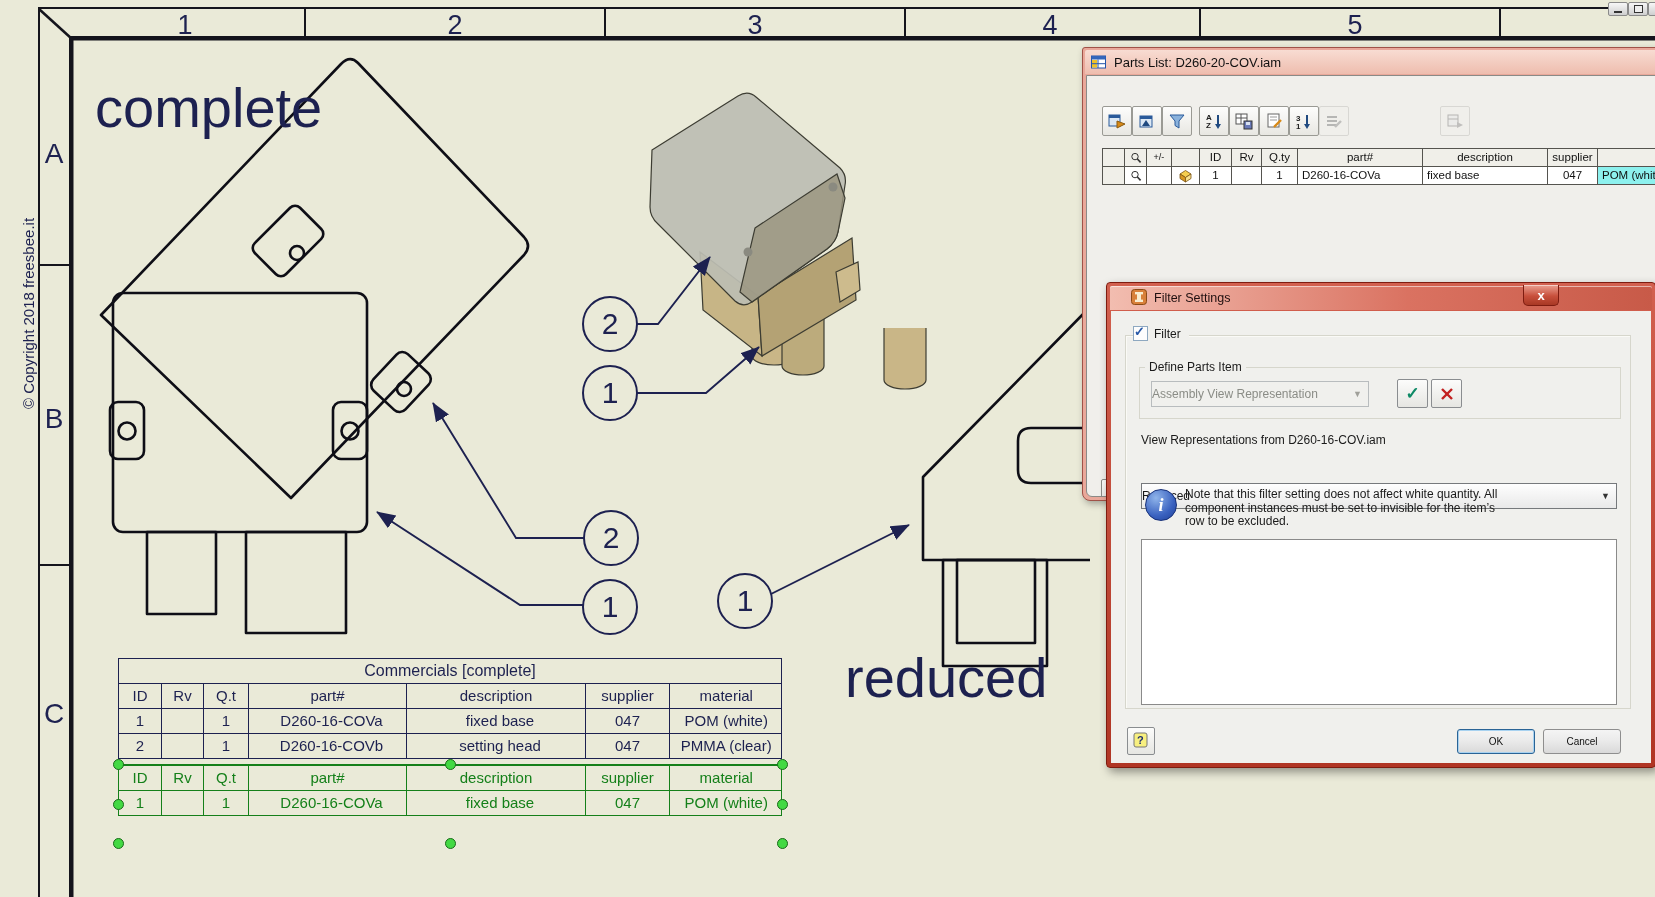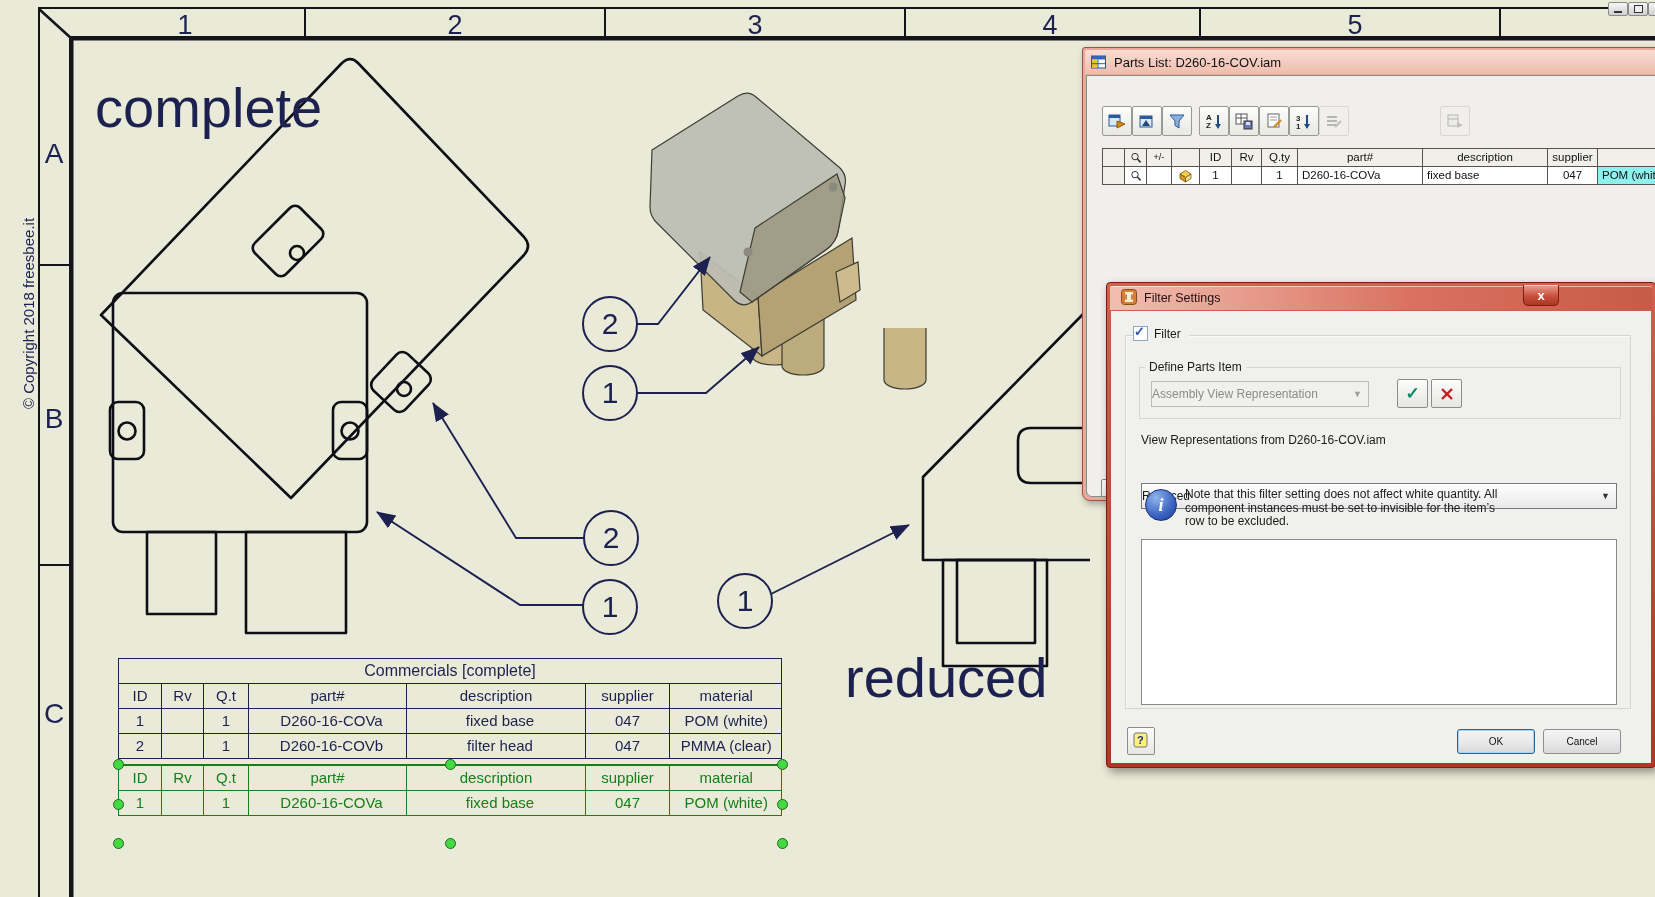--- a/index.html
+++ b/index.html
@@ -47,21 +47,21 @@
   .pl-row.hd>div{background:#f0efe9;border-bottom:1px solid #55544f;}
   .pl-row .al{justify-content:flex-start;padding-left:4px;}
   .pw-help{left:14px;top:403px;width:26px;height:26px;border:1px solid #8a8a86;border-radius:2px;
     background:linear-gradient(#fdfdfc,#e4e3de);display:flex;align-items:center;justify-content:center;}
 
   
   .filter-window{left:1106px;top:282px;width:542px;height:478px;
     background:linear-gradient(#d2604f,#b03524);border:1px solid #7e1c10;border-radius:4px;
     padding:3px;z-index:10;box-shadow:3px 4px 10px rgba(0,0,0,.4);}
   .fw-title{height:24px;background:linear-gradient(90deg,#f2bdb0,#da7261 55%,#c85a48);
-    border-radius:2px 2px 0 0;display:flex;align-items:center;padding-left:11px;
+    border-radius:2px 2px 0 0;display:flex;align-items:center;padding-left:21px;
     box-shadow:inset 0 1px 0 rgba(255,255,255,.55);font-size:12.5px;color:#201010;}
   .fw-title .ico{margin-right:7px;}
   .fw-close{position:absolute;right:96px;top:2px;width:34px;height:20px;
     background:linear-gradient(#eba091,#c8503c 55%,#a83824);border:1px solid #7e1c10;
     border-top:none;border-radius:0 0 5px 5px;color:#fff;font-size:13px;font-weight:bold;
     display:flex;align-items:center;justify-content:center;box-shadow:inset 0 1px 0 rgba(255,255,255,.5);}
   .fw-client{position:absolute;left:4px;top:28px;right:4px;bottom:4px;background:#f0f0ed;font-size:12px;color:#1a1a1a;}
   .fs-group{left:14px;top:24px;width:504px;height:372px;border:1px solid #d6d6cc;box-shadow:1px 1px 0 #fafaf6 inset;}
   .fs-define-box{left:28px;top:56px;width:480px;height:50px;border:1px solid #d6d6cc;}
   .fs-chkrow{left:22px;top:15px;background:#f0f0ed;padding:0 8px 0 0;display:flex;align-items:center;gap:6px;z-index:2;}
@@ -224,21 +224,21 @@
         <div class="al">D260-16-COVa</div>
       <div class="al">fixed base</div>
         <div>047</div>
       <div>POM (white)</div>
     </div>
     <div class="trow">
       <div>2</div>
         <div></div>
       <div>1</div>
         <div class="al">D260-16-COVb</div>
-      <div class="al">filter head</div>
+      <div class="al">setting head</div>
         <div>047</div>
       <div>PMMA (clear)</div>
     </div>
   </div>
 </div>
 
 <div class="abs ctab" style="top:764px;--c:#15801a">
   <div class="frame">
     <div class="trow hd">
       <div>ID</div>
@@ -283,21 +283,21 @@
     <span class="ico">
       <svg width="15" height="14">
           <rect x="0.5" y="1" width="14" height="12" fill="#fff" stroke="#2255aa"></rect>
       <rect x="0.5" y="1" width="14" height="3.5" fill="#3366bb"></rect>
       <rect x="1" y="5" width="5" height="3.5" fill="#eec22a"></rect>
           <rect x="1" y="9" width="5" height="3.5" fill="#eec22a"></rect>
       <line x1="7" y1="4.5" x2="7" y2="13" stroke="#2255aa"></line>
           <line x1="1" y1="8.7" x2="14" y2="8.7" stroke="#2255aa"></line>
         </svg>
     </span>
-    <span>Parts List: D260-16-COV.iam</span>
+    <span>Parts List: D260-20-COV.iam</span>
   </div>
   <div class="pw-body">
     <div class="tbtn" style="left:15px">
       <svg width="18" height="18">
           <rect x="1" y="3" width="11" height="11" fill="#dce8f4" stroke="#2a5a9a"></rect>
           <rect x="1" y="3" width="11" height="3" fill="#2a5a9a"></rect>
           <polygon points="9,9 17,12 9,16" fill="#d88a18" stroke="#8a5a10"></polygon>
         </svg>
       </div>
     <div class="tbtn" style="left:45px">

